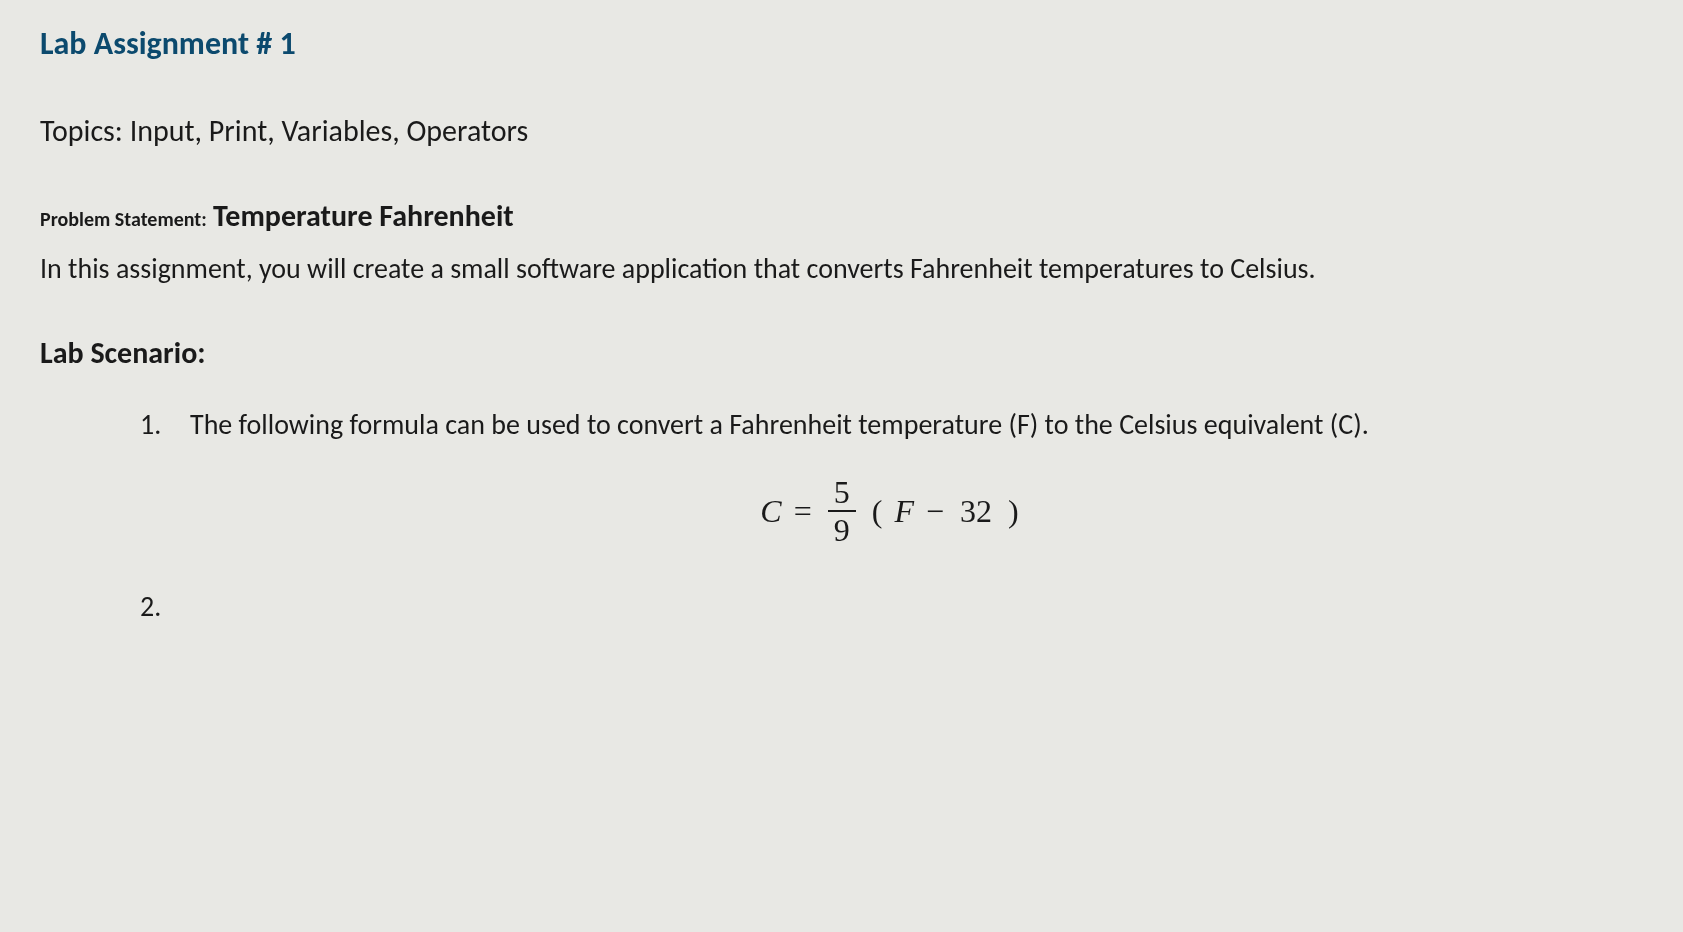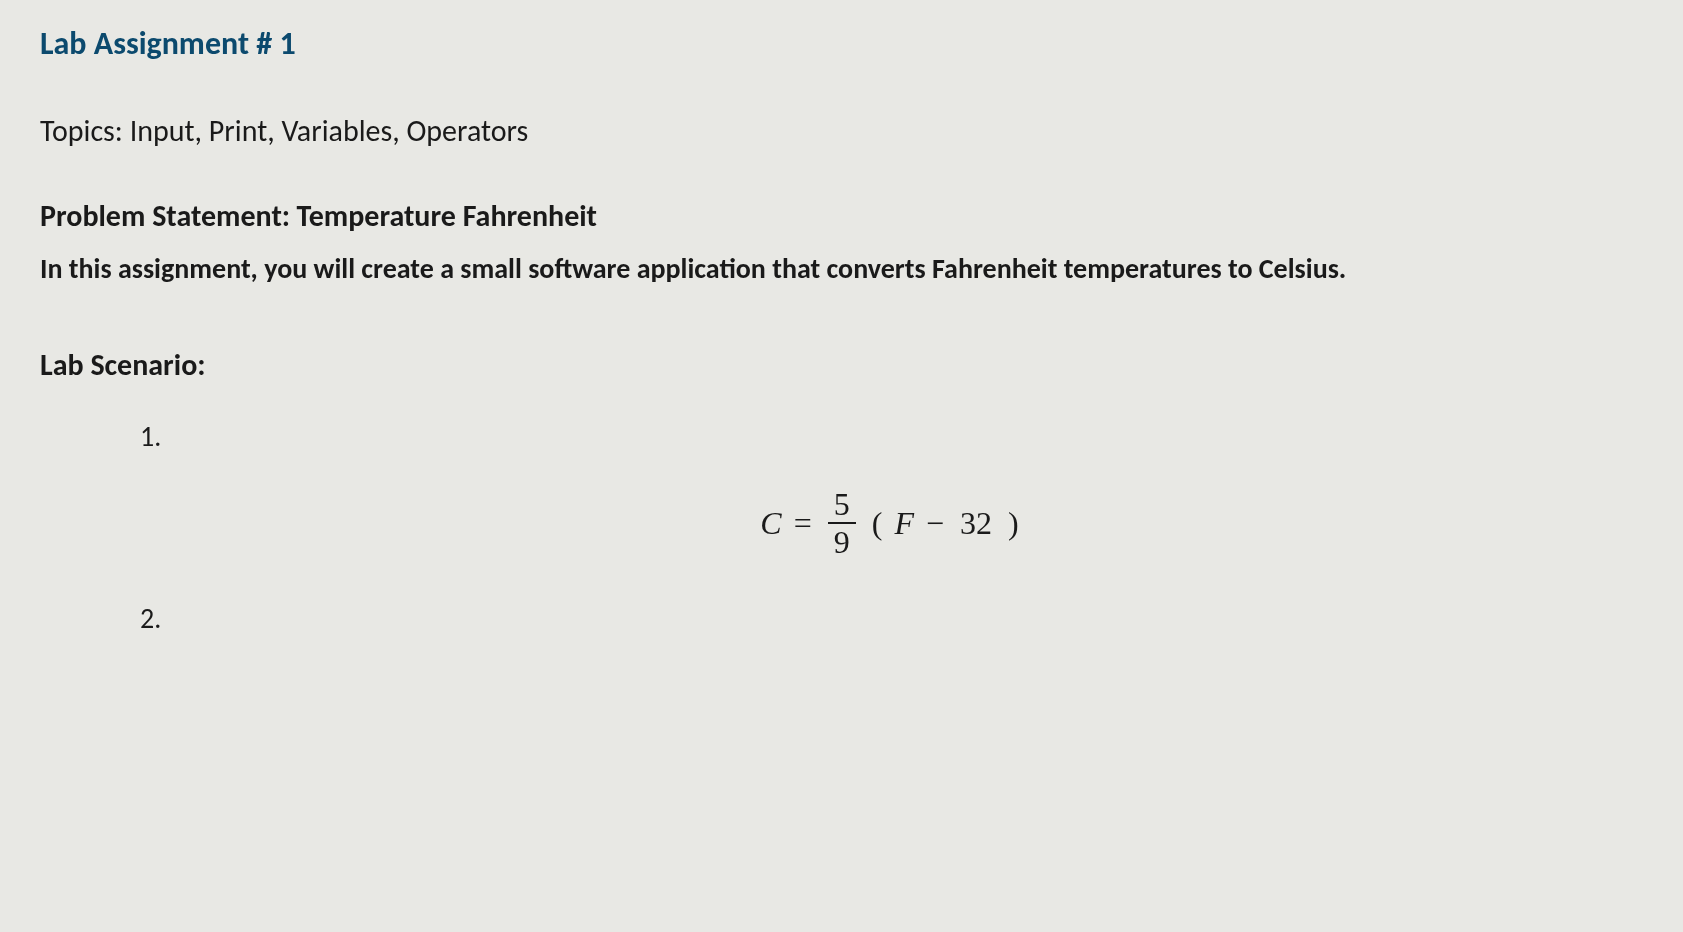--- a/index.html
+++ b/index.html
@@ -26,30 +26,29 @@
     margin-bottom: 40px;
   }
   .topics .label {
     font-weight: normal;
   }
   .problem {
     margin-bottom: 10px;
   }
   .problem-label {
     font-weight: bold;
-    font-size: 30px;
+    font-size: 20px;
   }
   .problem-title {
     font-weight: bold;
     font-size: 30px;
   }
   .problem-desc {
     font-size: 28px;
-    margin-bottom: 52px;
-    font-weight: bold;
+    margin-bottom: 40px;
   }
   .scenario-label {
     font-weight: bold;
     font-size: 30px;
     margin-bottom: 29px;
   }
   .list {
     padding-left: 100px;
   }
   .list-item {
@@ -114,20 +113,21 @@
   <span class="problem-title">Temperature Fahrenheit</span>
 </div>
 <div class="problem-desc">In this assignment, you will create a small software application that converts Fahrenheit temperatures to Celsius.</div>
 
 <div class="scenario-label">Lab Scenario:</div>
 
 <div class="list">
 
   <div class="list-item">
     <div class="list-num">1.</div>
+    <div class="list-text">The following formula can be used to convert a Fahrenheit temperature (F) to the Celsius equivalent (C).</div>
   </div>
 
   <div class="formula">
     <span class="formula-var">C</span>
     <span class="formula-op">=</span>
     <span class="fraction">
       <span class="num">5</span>
       <span class="den">9</span>
     </span>
     <span class="formula-op">(</span>

